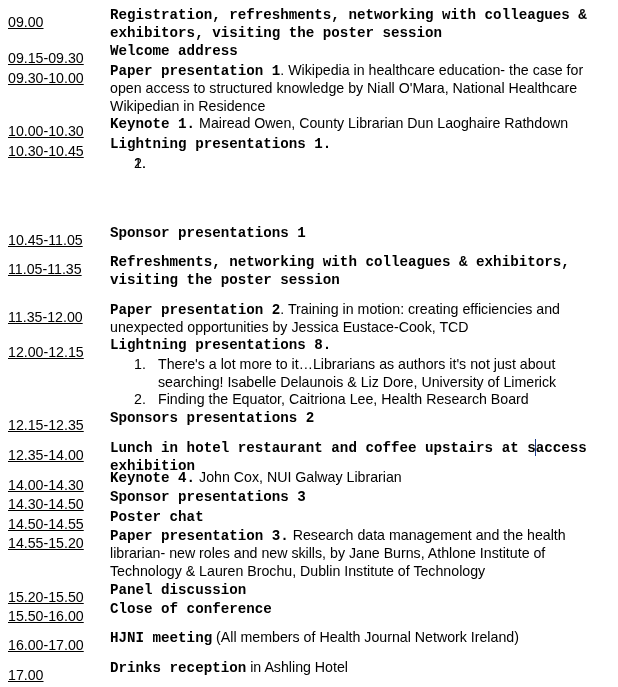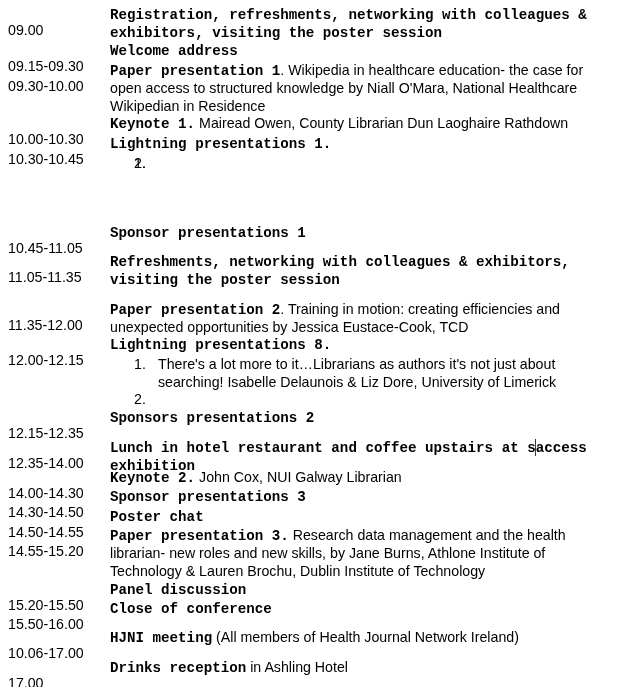--- a/index.html
+++ b/index.html
@@ -1,19 +1,19 @@
 <!DOCTYPE html>
 <html><head>
 <meta charset="utf-8">
 <style>
   html, body { margin: 0; padding: 0; background: #ffffff; }
   body { width: 618px; height: 687px; position: relative; overflow: hidden;
          font-family: "Liberation Sans", sans-serif; font-size: 14.2px; color: #000; }
   .row { position: absolute; left: 0; width: 618px; line-height: 17.3px; }
-  .time { position: absolute; left: 8px; top: 16px; white-space: nowrap; }
+  .time { position: absolute; left: 8px; top: 8px; white-space: nowrap; text-decoration: underline; }
   .content { position: absolute; left: 110px; width: 500px; top: 0; }
   .b { font-weight: bold; font-family: Liberation Mono, monospace; }
   .list { margin: 2px 0 0 0; padding: 0; list-style: none; }
   .list li { position: relative; padding-left: 48px; }
   .list li .num { position: absolute; left: 24px; top: 0; }
   .caret { display: inline-block; width: 1px; height: 17px; background: #1a3a8a; vertical-align: -4px; margin: 0 -0.5px; }
 </style>
 </head>
 <body>
 
@@ -64,38 +64,38 @@
     <span class="time">11.35-12.00</span>
     <div class="content" style="width:450px"><span class="b">Paper presentation 2</span><span>. Training in motion: creating efficiencies and unexpected opportunities  by Jessica Eustace-Cook, TCD</span></div>
   </div>
 
   <div class="row" style="top:336px">
     <span class="time">12.00-12.15</span>
     <div class="content">
       <span class="b">Lightning presentations 8.</span>
       <ol class="list">
         <li style="width:420px"><span class="num">1.</span><span>There's a lot more to it…Librarians as authors it's not just about searching! Isabelle Delaunois &amp; Liz Dore, University of Limerick</span></li>
-        <li style="width:430px"><span class="num">2.</span></li>
+        <li style="width:430px"><span class="num">2.</span><span>Finding the Equator, Caitriona Lee, Health Research Board</span></li>
       </ol>
     </div>
   </div>
 
   <div class="row" style="top:409px">
     <span class="time">12.15-12.35</span>
     <div class="content"><span class="b">Sponsors presentations 2</span></div>
   </div>
 
   <div class="row" style="top:439px">
     <span class="time">12.35-14.00</span>
     <div class="content"><span class="b"><span>Lunch in hotel restaurant and coffee upstairs at s</span><span class="caret"></span><span>access exhibition</span></span></div>
   </div>
 
   <div class="row" style="top:469px">
     <span class="time">14.00-14.30</span>
-    <div class="content"><span class="b">Keynote 2.</span><span> John Cox, NUI Galway Librarian</span></div>
+    <div class="content"><span class="b">Keynote 4.</span><span> John Cox, NUI Galway Librarian</span></div>
   </div>
 
   <div class="row" style="top:488px">
     <span class="time">14.30-14.50</span>
     <div class="content"><span class="b">Sponsor presentations 3</span></div>
   </div>
 
   <div class="row" style="top:508px">
     <span class="time">14.50-14.55</span>
     <div class="content"><span class="b">Poster chat</span></div>
@@ -110,21 +110,21 @@
     <span class="time">15.20-15.50</span>
     <div class="content"><span class="b">Panel discussion</span></div>
   </div>
 
   <div class="row" style="top:600px">
     <span class="time">15.50-16.00</span>
     <div class="content"><span class="b">Close of conference</span></div>
   </div>
 
   <div class="row" style="top:629px">
-    <span class="time">10.06-17.00</span>
+    <span class="time">16.00-17.00</span>
     <div class="content"><span class="b">HJNI meeting</span><span> (All members of Health Journal Network Ireland)</span></div>
   </div>
 
   <div class="row" style="top:659px">
     <span class="time">17.00</span>
     <div class="content"><span class="b">Drinks reception</span><span> in Ashling Hotel</span></div>
   </div>
 
 </div>
 

